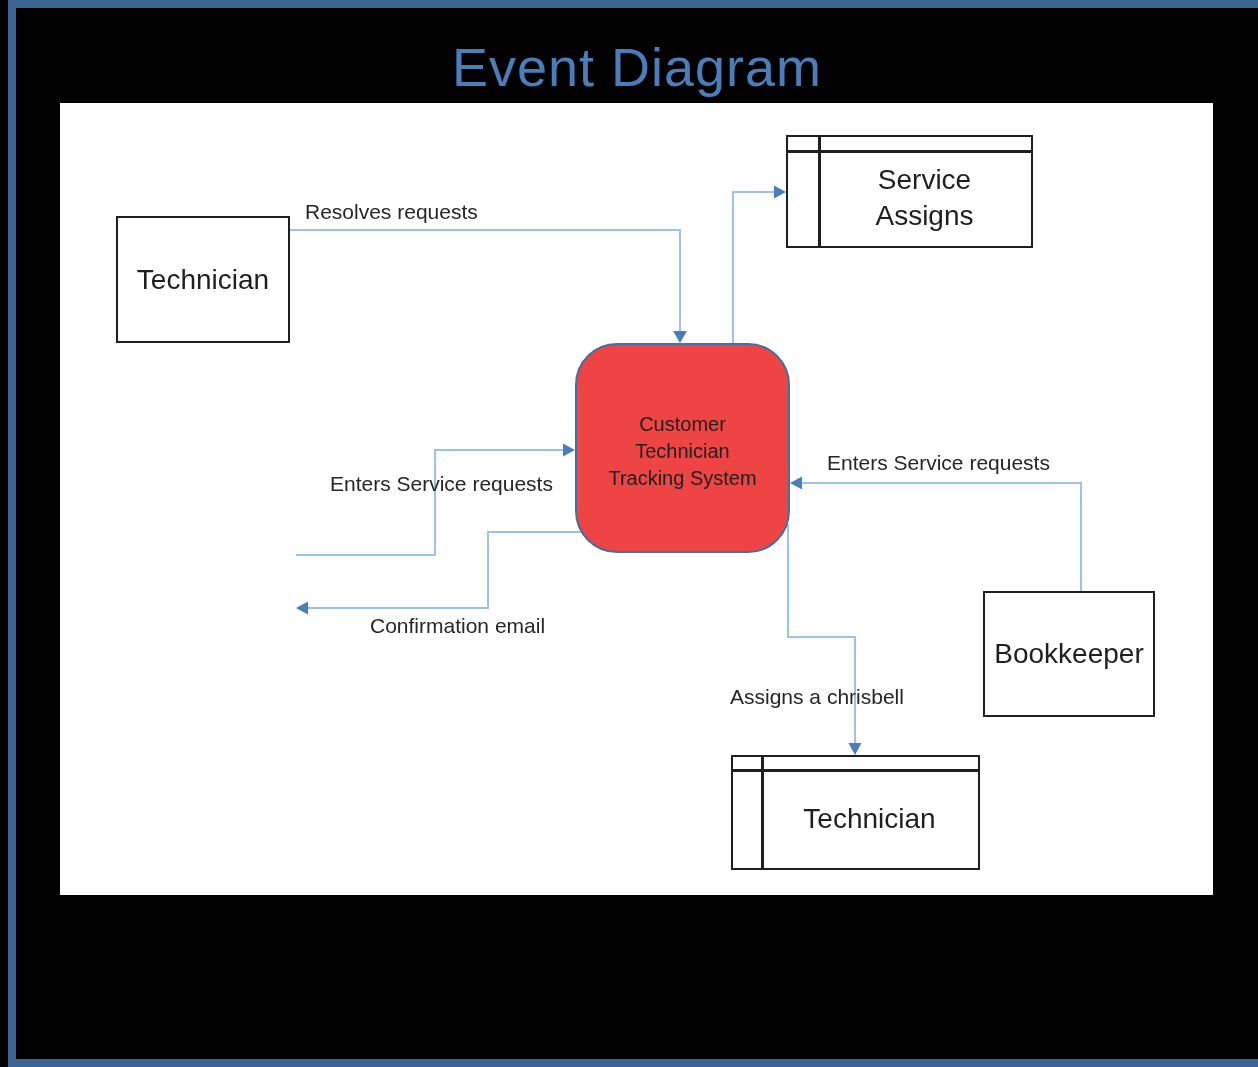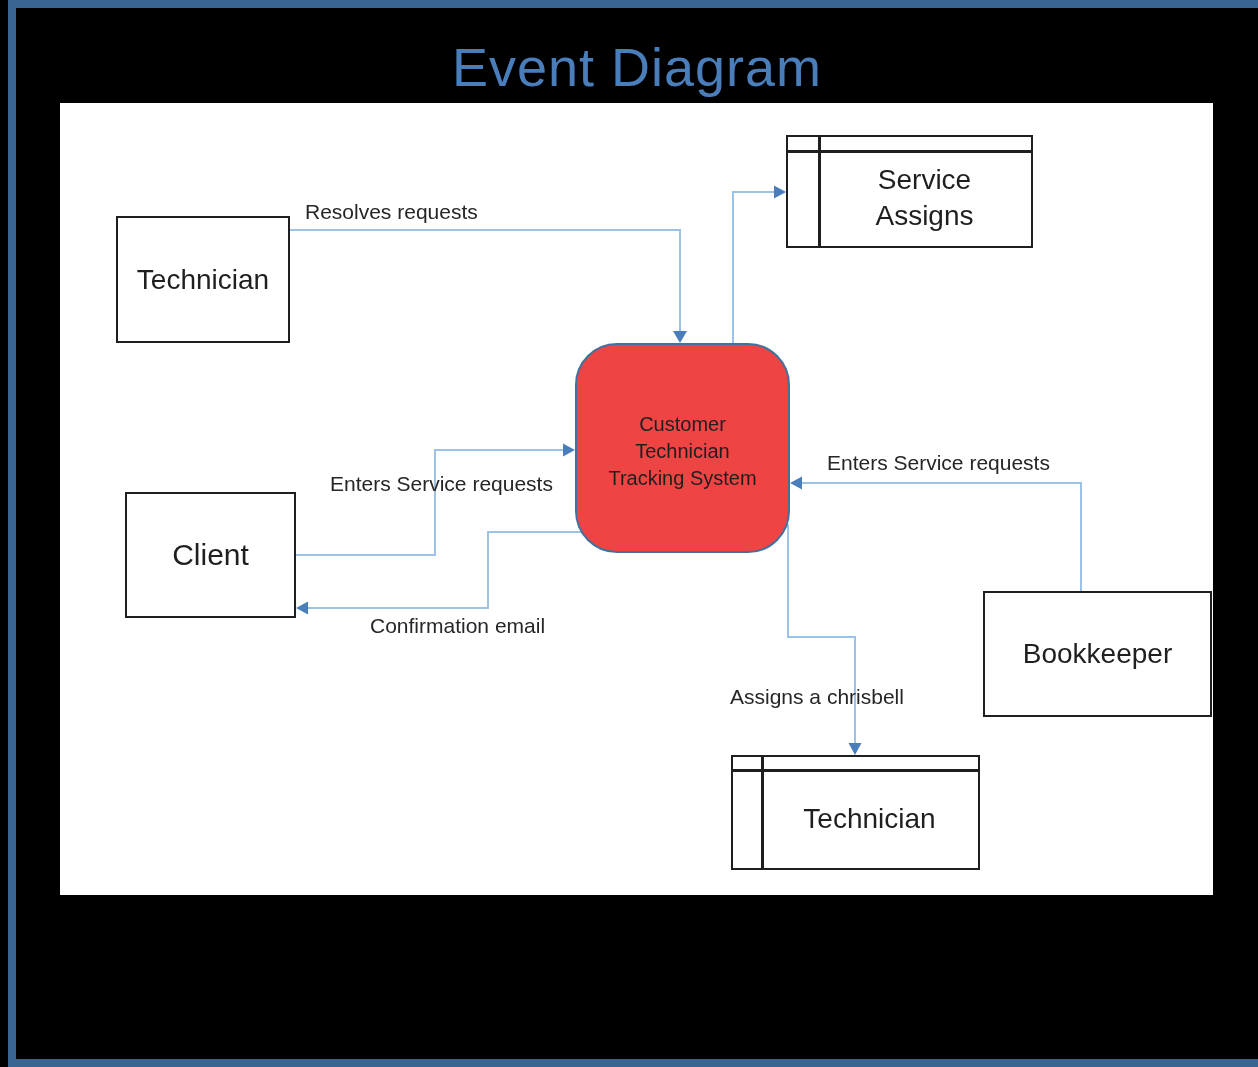--- a/index.html
+++ b/index.html
@@ -48,21 +48,21 @@
     position: absolute;
     background: #ffffff;
     border: 2.5px solid var(--node-border);
     display: flex; align-items: center; justify-content: center;
     color: var(--node-text);
     font-size: 28px;
     text-align: center;
   }
   .node-technician-top { left: 56px;  top: 113px; width: 174px; height: 127px; }
   .node-client         { left: 65px;  top: 389px; width: 171px; height: 126px; font-size: 30px; }
-  .node-bookkeeper     { left: 923px; top: 488px; width: 229px; height: 126px; }
+  .node-bookkeeper     { left: 923px; top: 488px; width: 172px; height: 126px; }
 
   .datastore {
     position: absolute;
     background: #ffffff;
     border: 2.5px solid var(--node-border);
     color: var(--node-text);
     font-size: 28px; line-height: 36px;
     text-align: center;
   }
   .datastore-service-requests { left: 726px; top: 32px;  width: 247px; height: 113px; }
@@ -148,23 +148,20 @@
 
     <div class="datastore datastore-service-requests">
       <div class="hline"></div>
       <div class="vline"></div>
       <div class="ds-label">
         <span>Service</span>
         <span>Assigns</span>
       </div>
     </div>
 
-    <div class="node node-client">
-      <span>Client</span>
-    </div>
 
     <div class="node-process">
       <span>Customer</span>
       <span>Technician</span>
       <span>Tracking System</span>
     </div>
 
     <div class="node node-bookkeeper">
       <span>Bookkeeper</span>
     </div>

